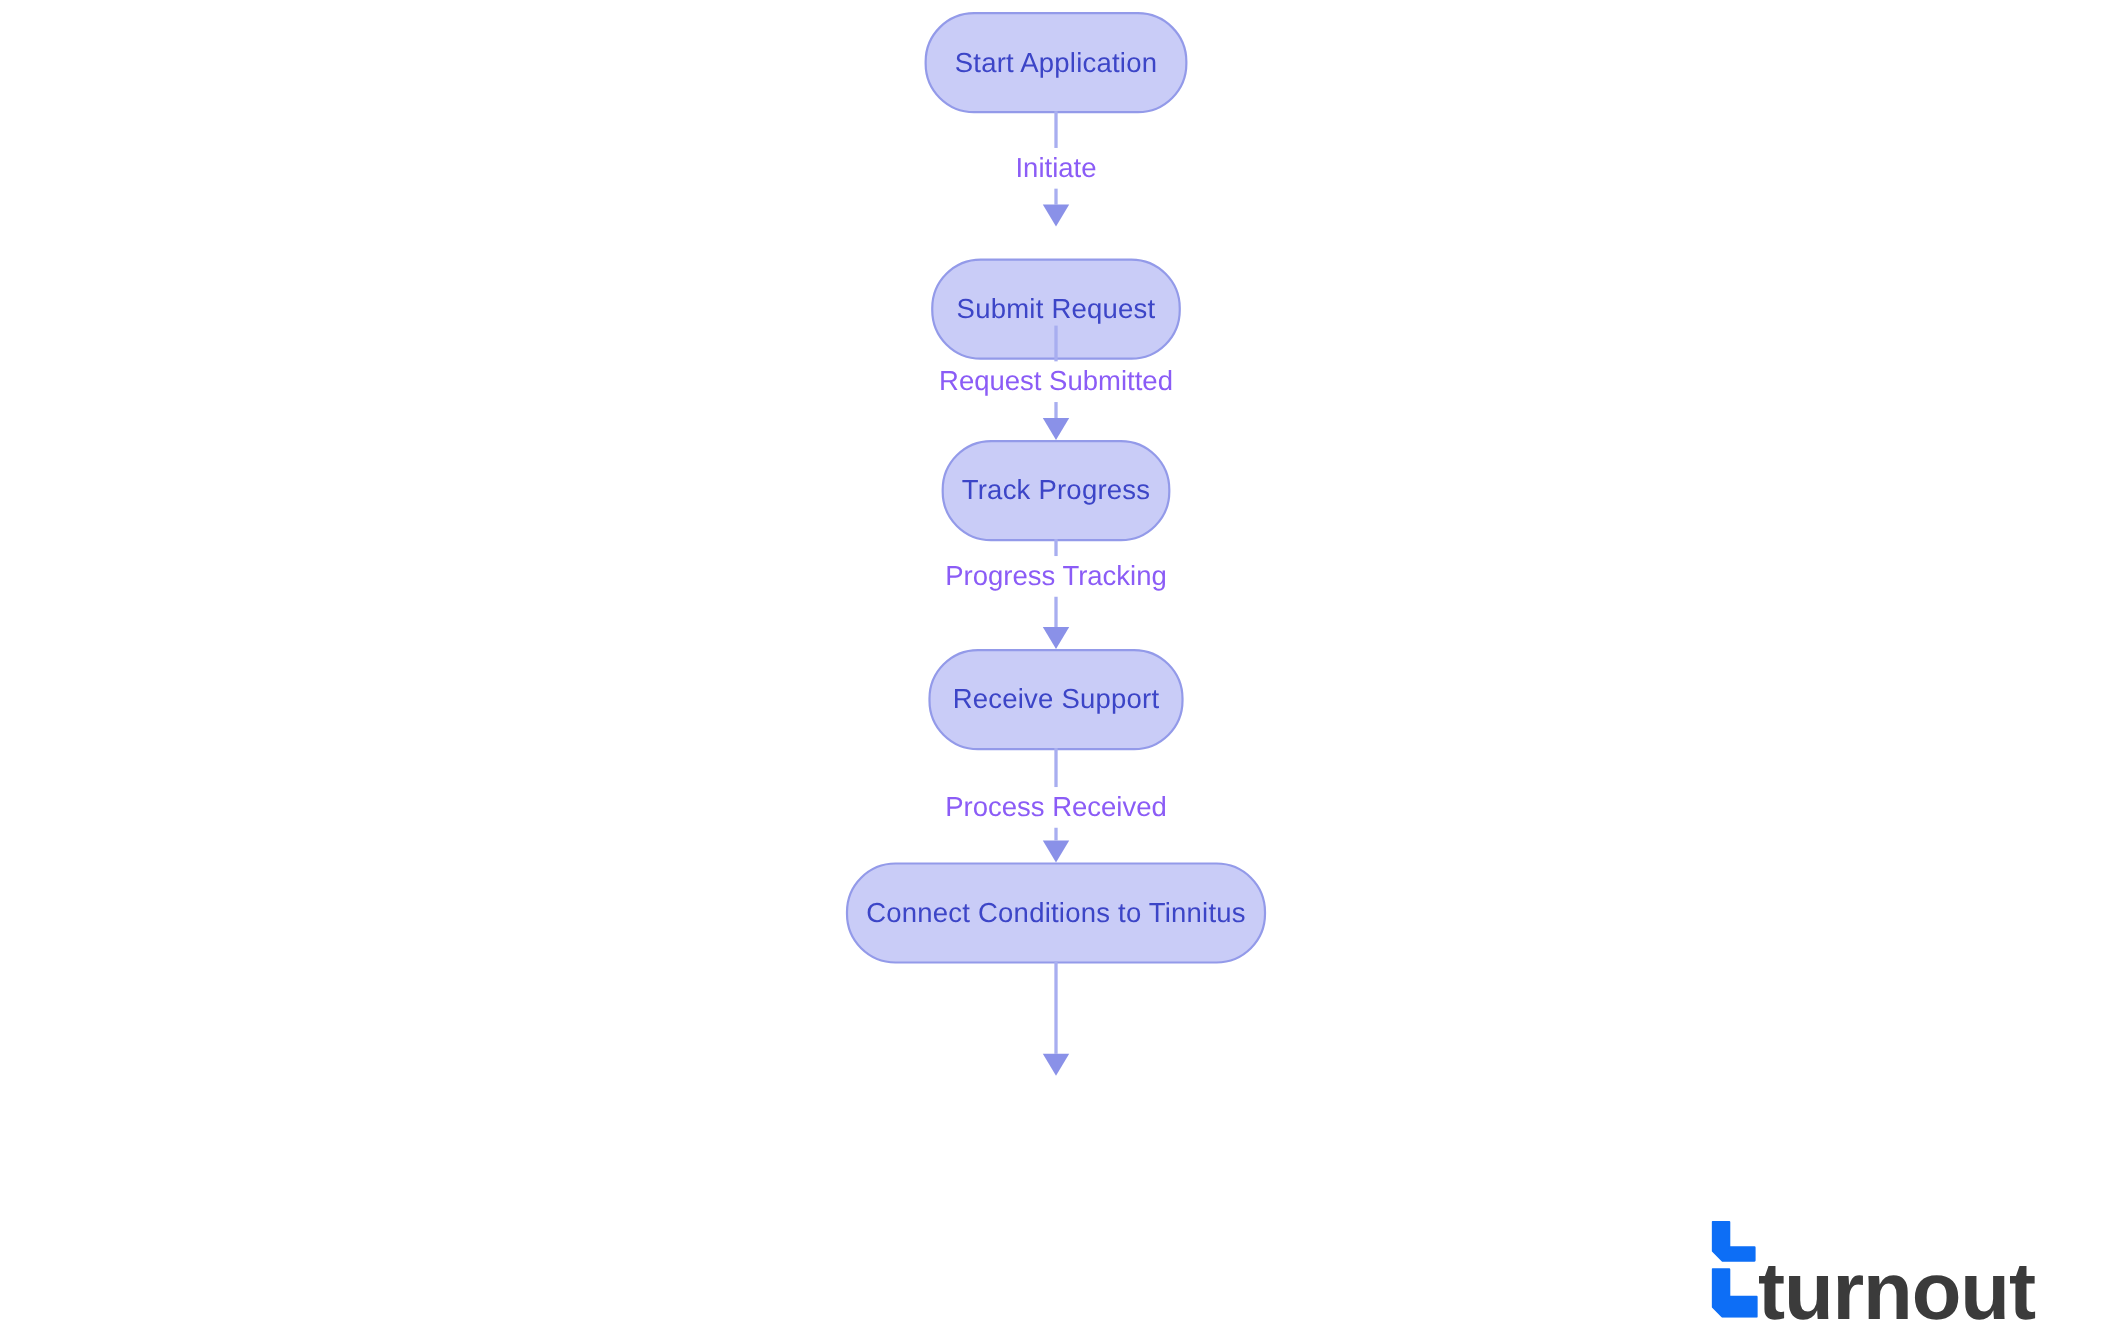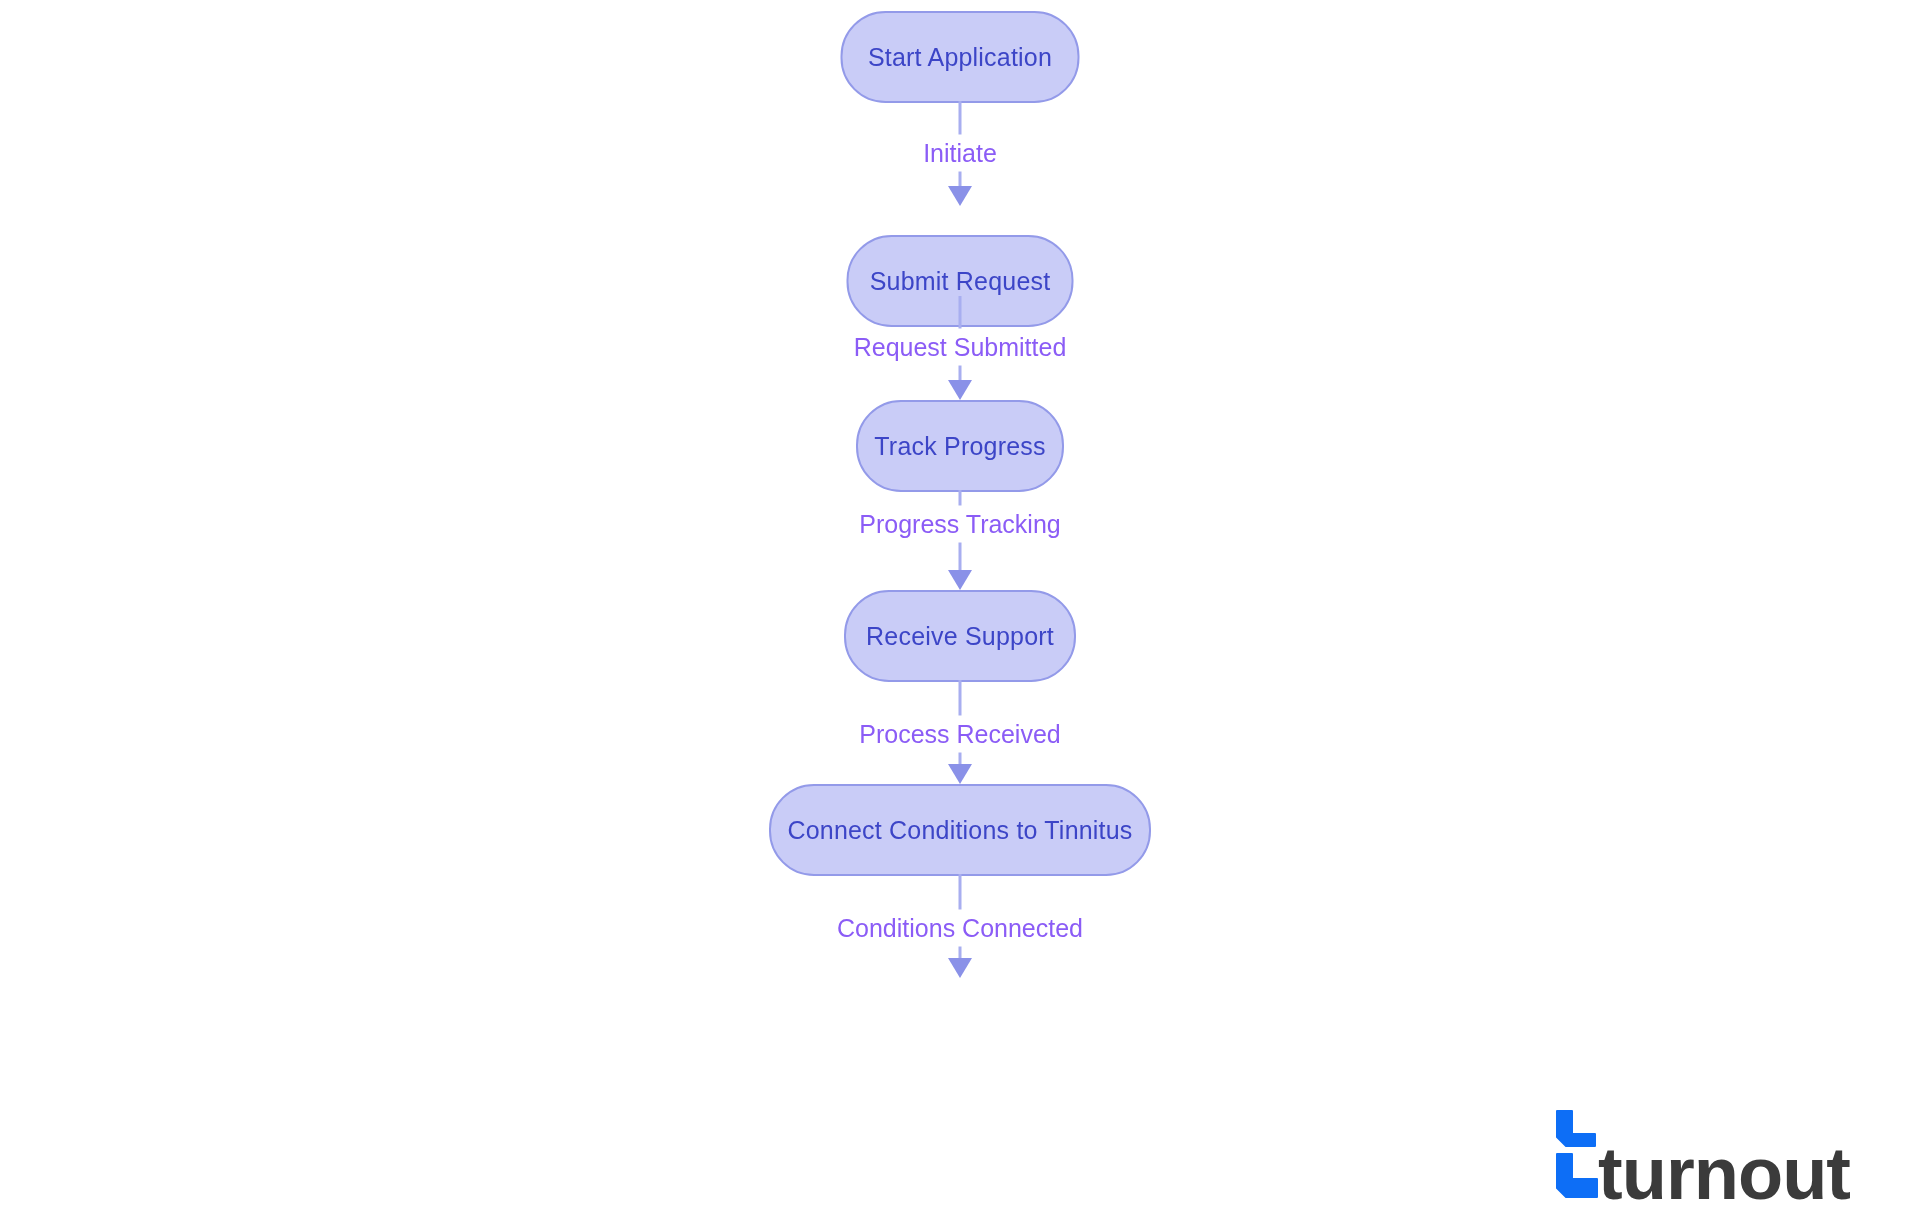--- a/index.html
+++ b/index.html
@@ -109,21 +109,20 @@
   <div class="edge-line" style="top:490px; height:80px;"></div>
   <div class="arrow-head" style="top:570px;"></div>
   <div class="edge-label" style="top:524px;">Progress Tracking</div>
 
   <div class="edge-line" style="top:680px; height:84px;"></div>
   <div class="arrow-head" style="top:764px;"></div>
   <div class="edge-label" style="top:734px;">Process Received</div>
 
   <div class="edge-line" style="top:874px; height:84px;"></div>
   <div class="arrow-head" style="top:958px;"></div>
-  <div class="edge-label" style="top:928px;">Conditions Connected</div>
 
   <div class="logo">
     <svg class="logo-icon" viewBox="0 0 42 88" xmlns="http://www.w3.org/2000/svg">
       <path d="M1,1 H16 V24 H39 V36 H10 L1,27 Z" fill="#0d6ef6" stroke="#0d6ef6" stroke-width="2" stroke-linejoin="round"></path>
       <path d="M1,44 H16 V69 H41 V87 H10 L1,78 Z" fill="#0d6ef6" stroke="#0d6ef6" stroke-width="2" stroke-linejoin="round"></path>
     </svg>
     <div class="logo-text">turnout</div>
   </div>
 
 </div>

